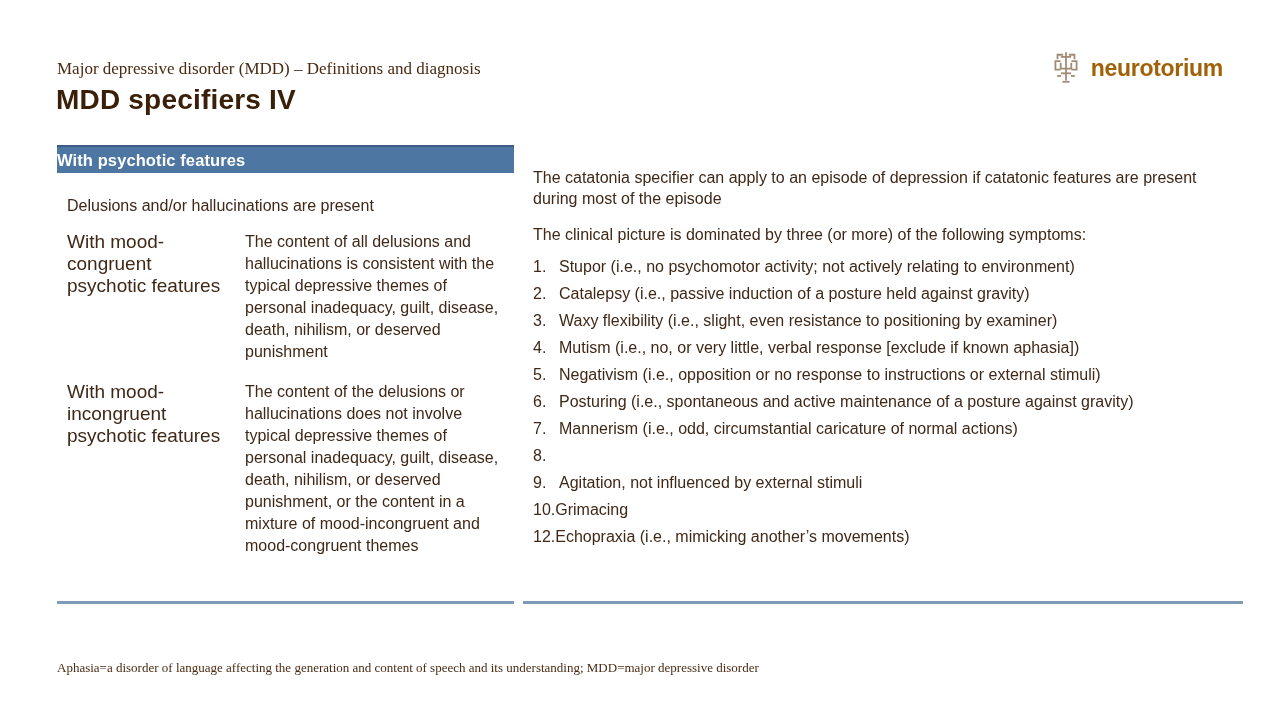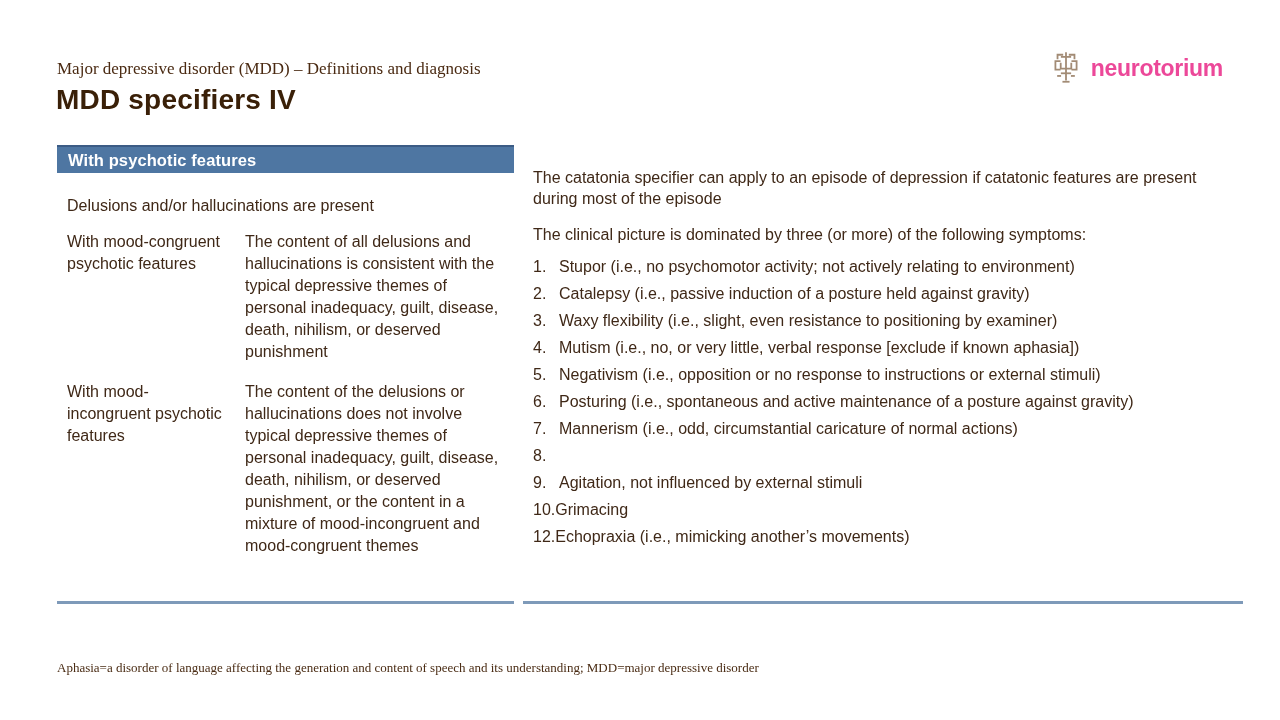--- a/index.html
+++ b/index.html
@@ -37,60 +37,59 @@
     top: 50px;
     right: 57px;
     display: flex;
     align-items: center;
     gap: 7px;
   }
   .logo-word {
     font-size: 23px;
     font-weight: 600;
     letter-spacing: -0.3px;
-    color: #ec4899;
+    color: #a16207;
   }
 
   
   .panel {
     position: absolute;
     top: 145px;
     height: 459px;
     border-bottom: 3px solid #7e9ab9;
   }
   .panel-left  { left: 57px;  width: 457px; }
   .panel-right { left: 523px; width: 720px; }
 
   .panel-header {
     height: 28px;
     background: #4e76a2;
     border-top: 2px solid #3c5c85;
     color: #ffffff;
     font-size: 16.5px;
     font-weight: 700;
     line-height: 26px;
-    padding-left: 11px;
     letter-spacing: 0.1px;
   }
 
   .panel-body { padding: 0 8px 0 10px; }
 
   .intro-line {
     margin-top: 22px;
     font-size: 16px;
     line-height: 21px;
   }
 
   
   .def-rows { margin-top: 15px; display: flex; flex-direction: column; gap: 18px; }
   .def-row { display: flex; }
   .def-label {
     width: 178px;
     flex: 0 0 178px;
-    font-size: 16px;
+    font-size: 19px;
     line-height: 22px;
     padding-right: 14px;
   }
   .def-desc {
     flex: 1;
     font-size: 16px;
     line-height: 22px;
   }
 
   

